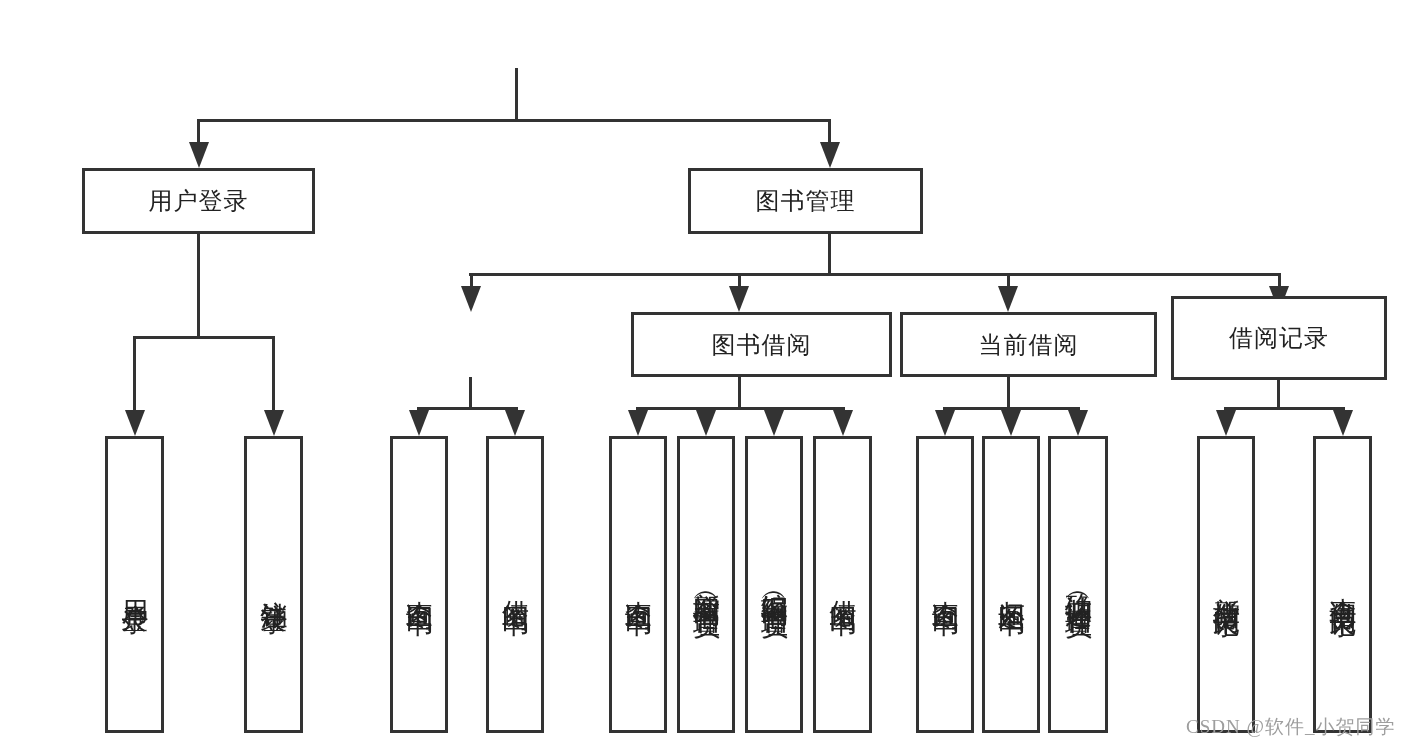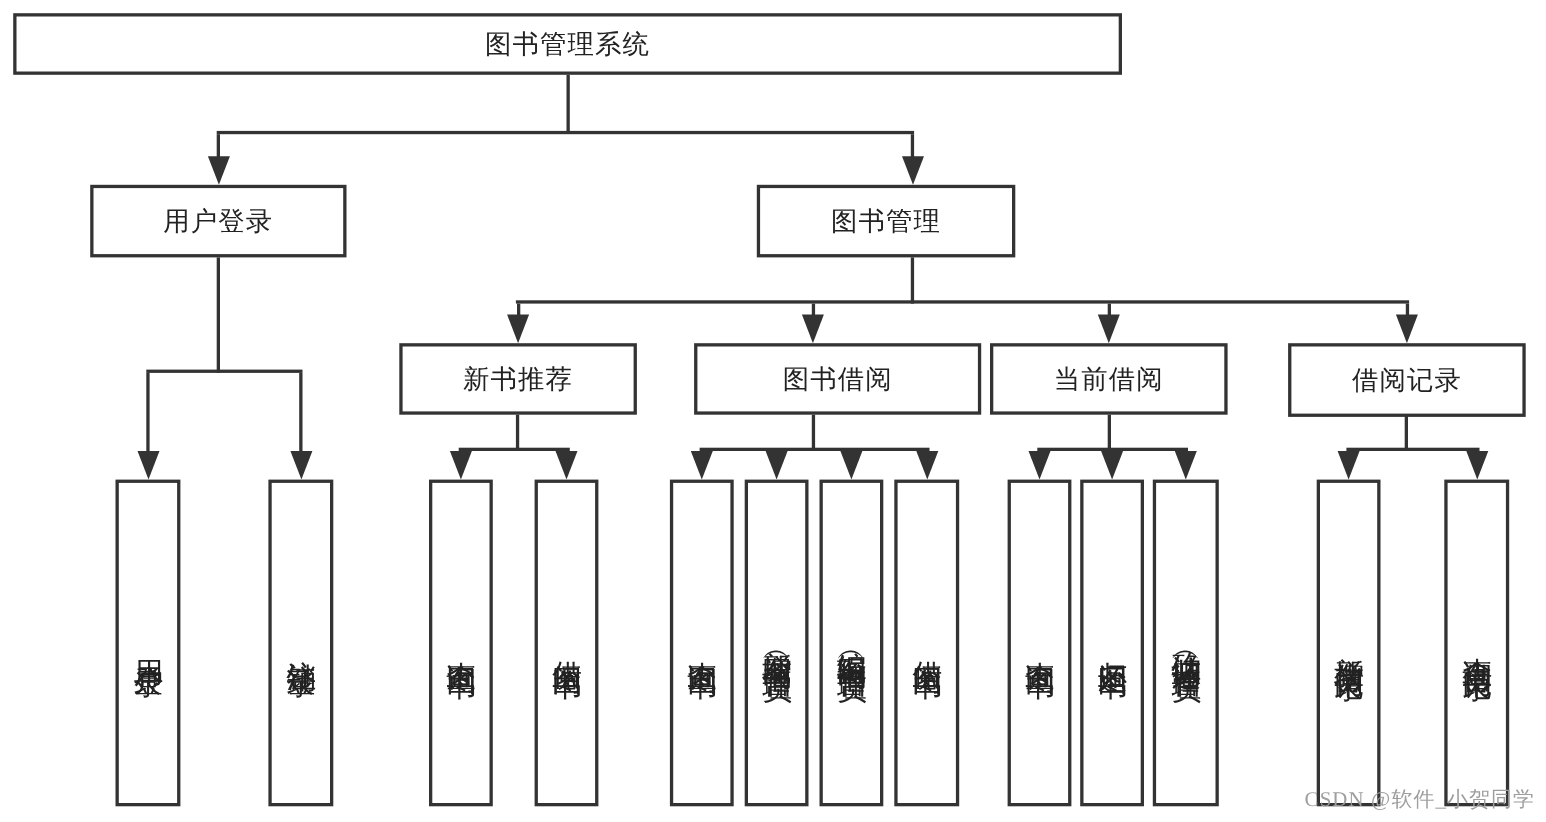--- a/index.html
+++ b/index.html
@@ -56,21 +56,20 @@
     letter-spacing:1px;
     white-space:nowrap;
     font-family:Liberation Serif, serif;
   }
 </style>
 </head>
 <body>
 
 <div class="canvas">
 
-  <div class="box" style="left:12px;top:12px;width:1008px;height:56px;">图书管理系统</div>
 
   <div class="vl" style="left:515px;top:68px;height:53px;"></div>
   <div class="hl" style="left:197px;top:119px;width:634px;"></div>
   <div class="vl" style="left:197px;top:122px;height:22px;"></div>
   <div class="ah" style="left:189px;top:142px;"></div>
   <div class="vl" style="left:828px;top:122px;height:22px;"></div>
   <div class="ah" style="left:820px;top:142px;"></div>
 
   <div class="box" style="left:82px;top:168px;width:233px;height:66px;">用户登录</div>
   <div class="box" style="left:688px;top:168px;width:235px;height:66px;">图书管理</div>
@@ -79,24 +78,23 @@
   <div class="hl" style="left:469px;top:273px;width:812px;"></div>
   <div class="vl" style="left:470px;top:276px;height:12px;"></div>
   <div class="ah" style="left:461px;top:286px;"></div>
   <div class="vl" style="left:738px;top:276px;height:12px;"></div>
   <div class="ah" style="left:729px;top:286px;"></div>
   <div class="vl" style="left:1007px;top:276px;height:12px;"></div>
   <div class="ah" style="left:998px;top:286px;"></div>
   <div class="vl" style="left:1278px;top:276px;height:12px;"></div>
   <div class="ah" style="left:1269px;top:286px;"></div>
 
-  <div class="box" style="left:363px;top:312px;width:216px;height:65px;">新书推荐</div>
   <div class="box" style="left:631px;top:312px;width:261px;height:65px;">图书借阅</div>
-  <div class="box" style="left:900px;top:312px;width:216px;height:65px;">当前借阅</div>
-  <div class="box" style="left:1171px;top:312px;width:216px;height:67px;font-family:Liberation Mono, monospace;">借阅记录</div>
+  <div class="box" style="left:900px;top:312px;width:257px;height:65px;">当前借阅</div>
+  <div class="box" style="left:1171px;top:296px;width:216px;height:84px;font-family:Liberation Mono, monospace;">借阅记录</div>
 
   <div class="vl" style="left:197px;top:234px;height:105px;"></div>
   <div class="hl" style="left:133px;top:336px;width:142px;"></div>
   <div class="vl" style="left:133px;top:339px;height:73px;"></div>
   <div class="ah" style="left:125px;top:410px;"></div>
   <div class="vl" style="left:272px;top:339px;height:73px;"></div>
   <div class="ah" style="left:264px;top:410px;"></div>
 
   <div class="vl" style="left:469px;top:377px;height:32px;"></div>
   <div class="hl" style="left:417px;top:407px;width:101px;"></div>

